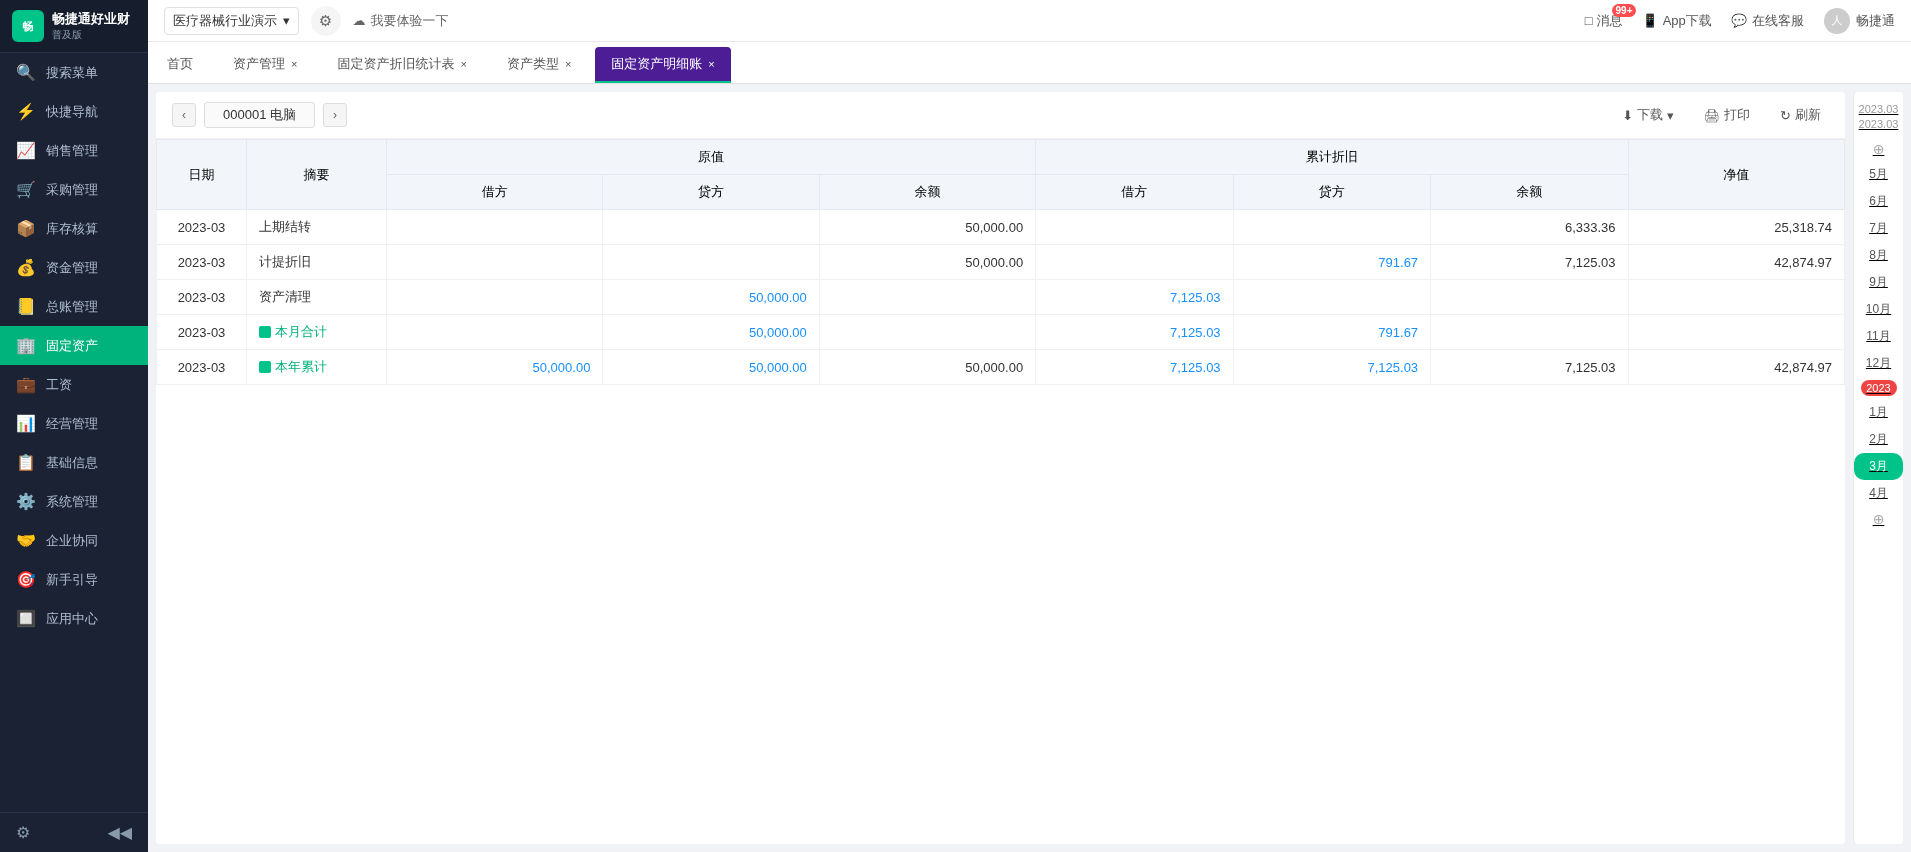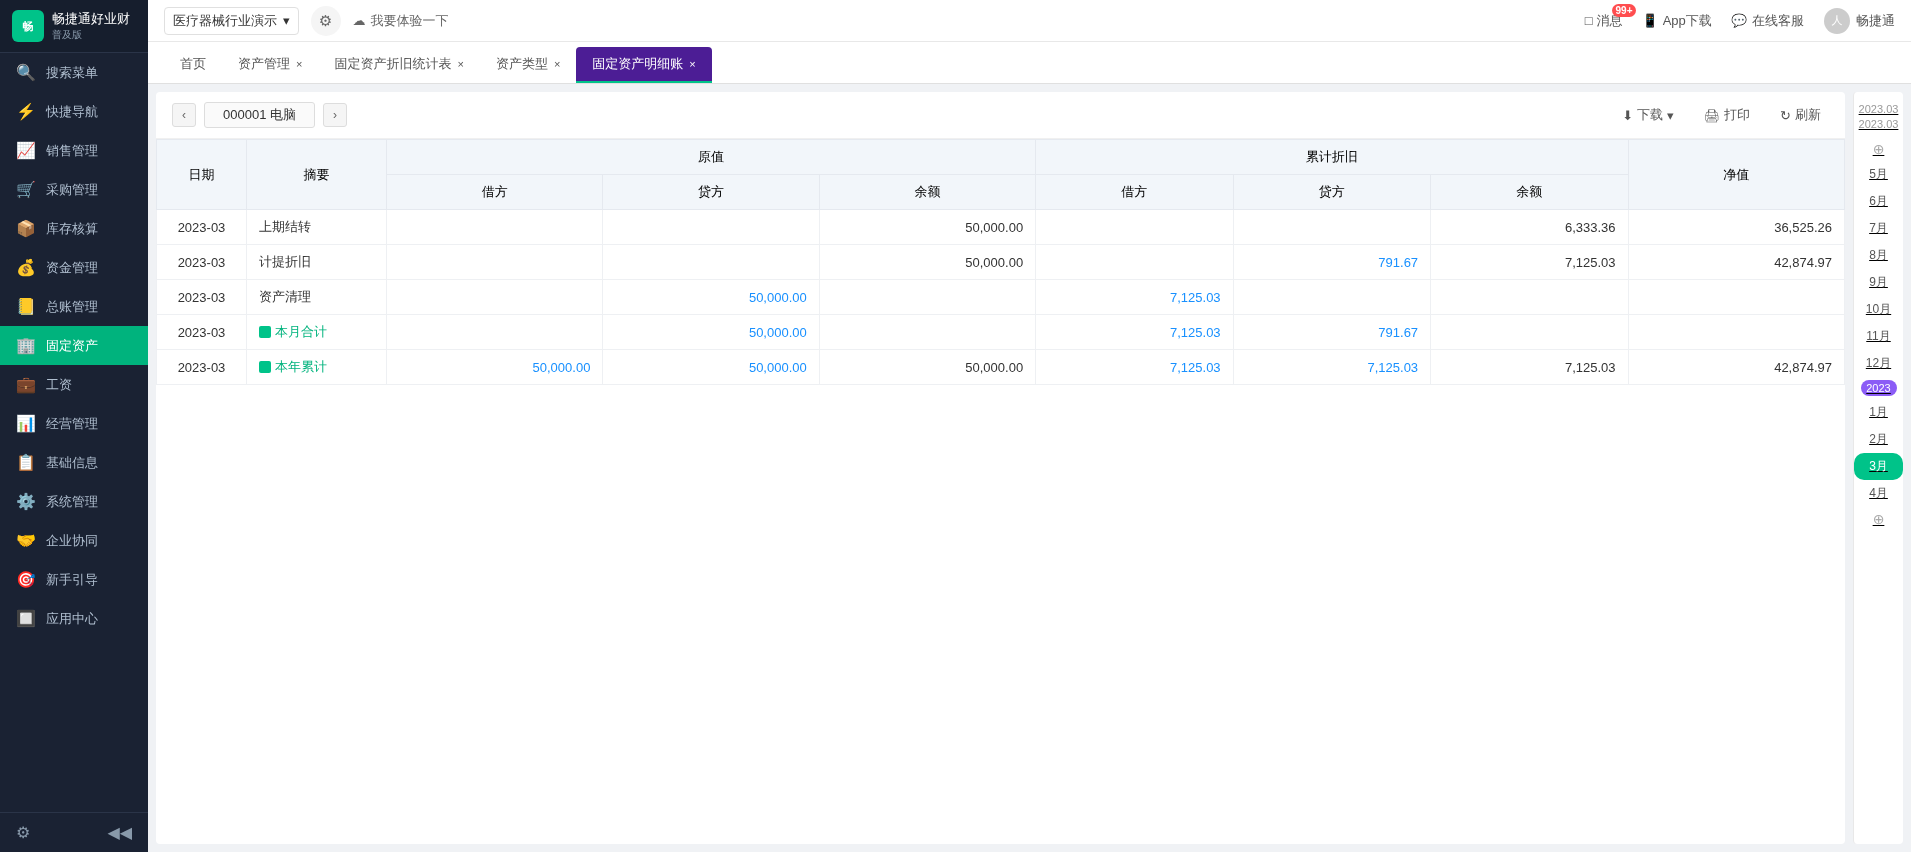--- a/index.html
+++ b/index.html
@@ -24,21 +24,21 @@
       border-bottom: 1px solid #2a3448;
     }
     .logo-icon {
       width: 32px; height: 32px;
       background: #00c389;
       border-radius: 6px;
       display: flex; align-items: center; justify-content: center;
       color: white; font-size: 11px; font-weight: bold;
     }
     .logo-text { display: flex; flex-direction: column; }
-    .logo-main { color: #fff; font-size: 13px; font-weight: normal; }
+    .logo-main { color: #fff; font-size: 13px; font-weight: bold; }
     .logo-sub { color: #8899aa; font-size: 10px; }
 
     .sidebar-scroll { flex: 1; overflow-y: auto; }
     .sidebar-scroll::-webkit-scrollbar { width: 4px; }
     .sidebar-scroll::-webkit-scrollbar-thumb { background: #2a3448; }
 
     .sidebar-item {
       display: flex; align-items: center; gap: 10px;
       padding: 10px 16px;
       cursor: pointer;
@@ -102,23 +102,23 @@
     }
     .topbar-user { display: flex; align-items: center; gap: 6px; cursor: pointer; color: #555; }
     .user-avatar { width: 26px; height: 26px; background: #ccc; border-radius: 50%; display: flex; align-items: center; justify-content: center; font-size: 11px; color: #fff; }
 
     
     .tabbar {
       height: 42px;
       background: #fff;
       display: flex;
       align-items: flex-end;
-      padding: 0 16px;
+      padding: 0 3px;
       border-bottom: 1px solid #e0e0e0;
-      gap: 0;
+      gap: 8px;
     }
     .tab {
       padding: 8px 16px;
       font-size: 13px;
       cursor: pointer;
       color: #555;
       border-bottom: 2px solid transparent;
       white-space: nowrap;
     }
     .tab.active { color: #fff; background: #4c1d95; border-radius: 4px 4px 0 0; border-bottom: 2px solid #00c389; }
@@ -209,21 +209,21 @@
       border-radius: 4px;
       text-decoration: underline;
     }
     .tl-item {
       width: 100%; text-align: center; padding: 5px 2px;
       font-size: 12px; color: #555; cursor: pointer;
     }
     .tl-item.active { background: #00c389; color: #fff; border-radius: 10px; }
     .tl-expand { color: #aaa; font-size: 14px; cursor: pointer; text-align: center; padding: 4px; }
     .tl-year-badge {
-      background: #8b5cf6; color: #fff; border-radius: 10px;
+      background: #ef4444; color: #fff; border-radius: 10px;
       font-size: 11px; padding: 2px 5px; margin: 3px auto;
       width: 36px; text-align: center; cursor: pointer;
     }
   </style>
 </head>
 <body>
 
 <div class="sidebar">
   <div class="sidebar-logo">
     <div class="logo-icon">
@@ -395,21 +395,21 @@
           <tbody id="table-body">
           <tr>
     <td>2023-03</td>
     <td class="text-left">上期结转</td>
     <td class="text-right blue"></td>
     <td class="text-right blue"></td>
     <td class="text-right">50,000.00</td>
     <td class="text-right blue"></td>
     <td class="text-right blue"></td>
     <td class="text-right">6,333.36</td>
-    <td class="text-right">36,525.26</td>
+    <td class="text-right">25,318.74</td>
   </tr>
               <tr>
     <td>2023-03</td>
     <td class="text-left">计提折旧</td>
     <td class="text-right blue"></td>
     <td class="text-right blue"></td>
     <td class="text-right">50,000.00</td>
     <td class="text-right blue"></td>
     <td class="text-right blue">791.67</td>
     <td class="text-right">7,125.03</td>

